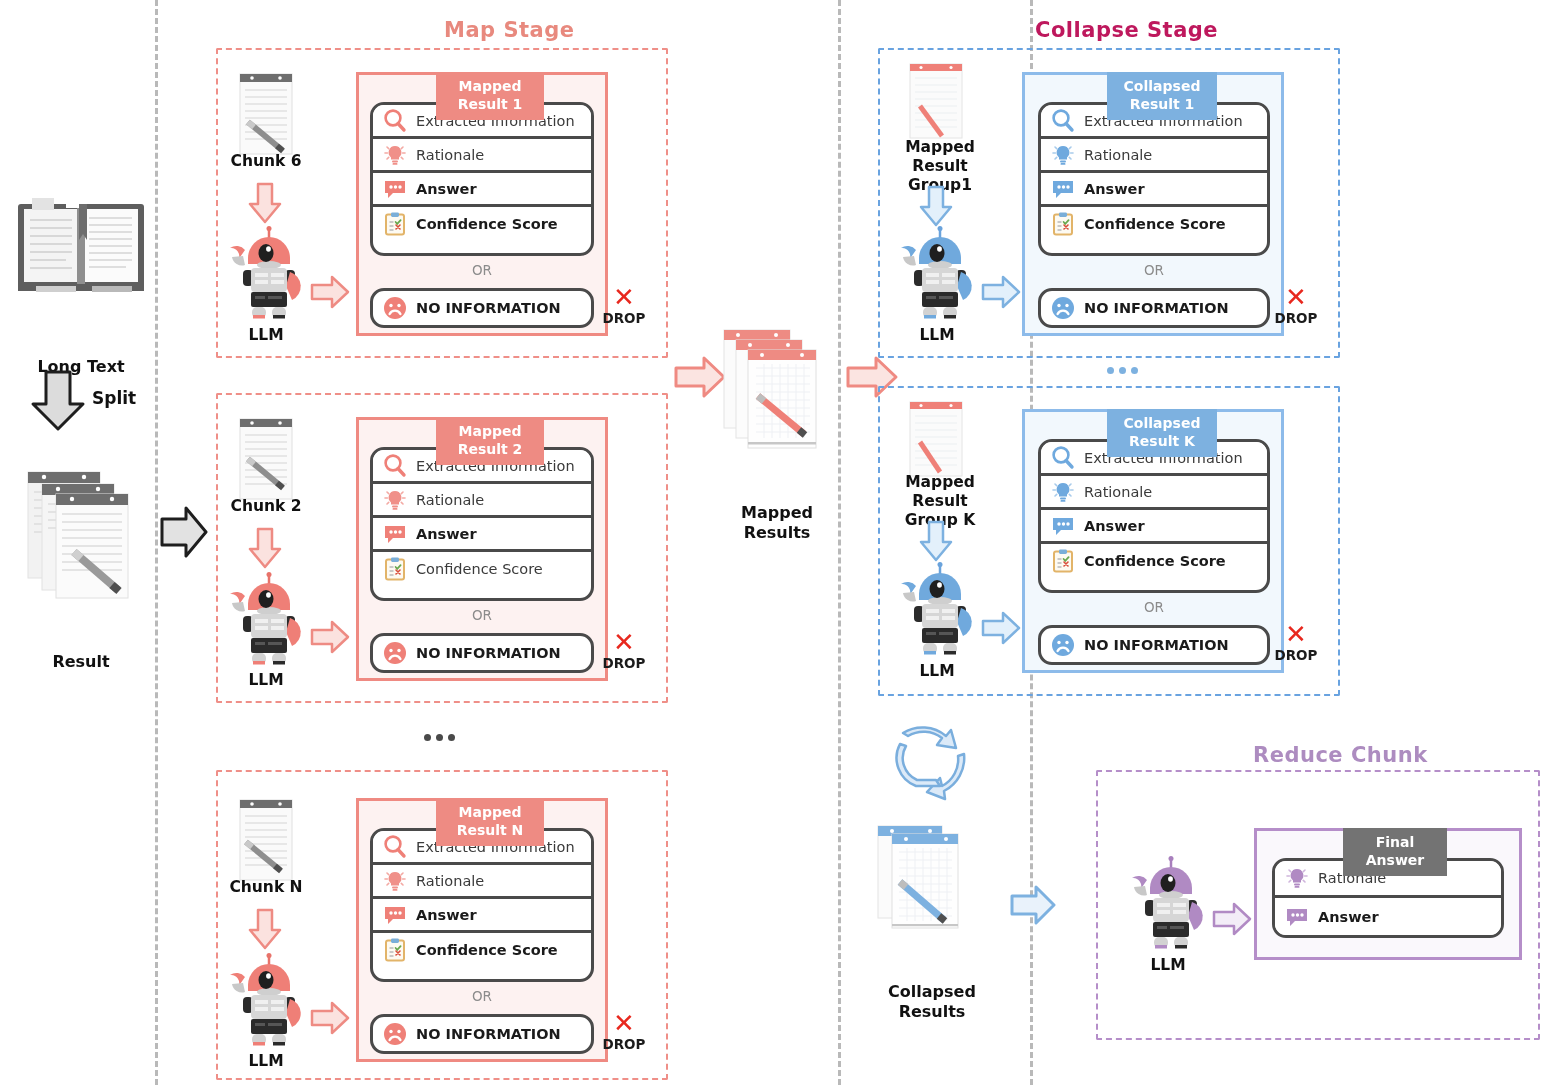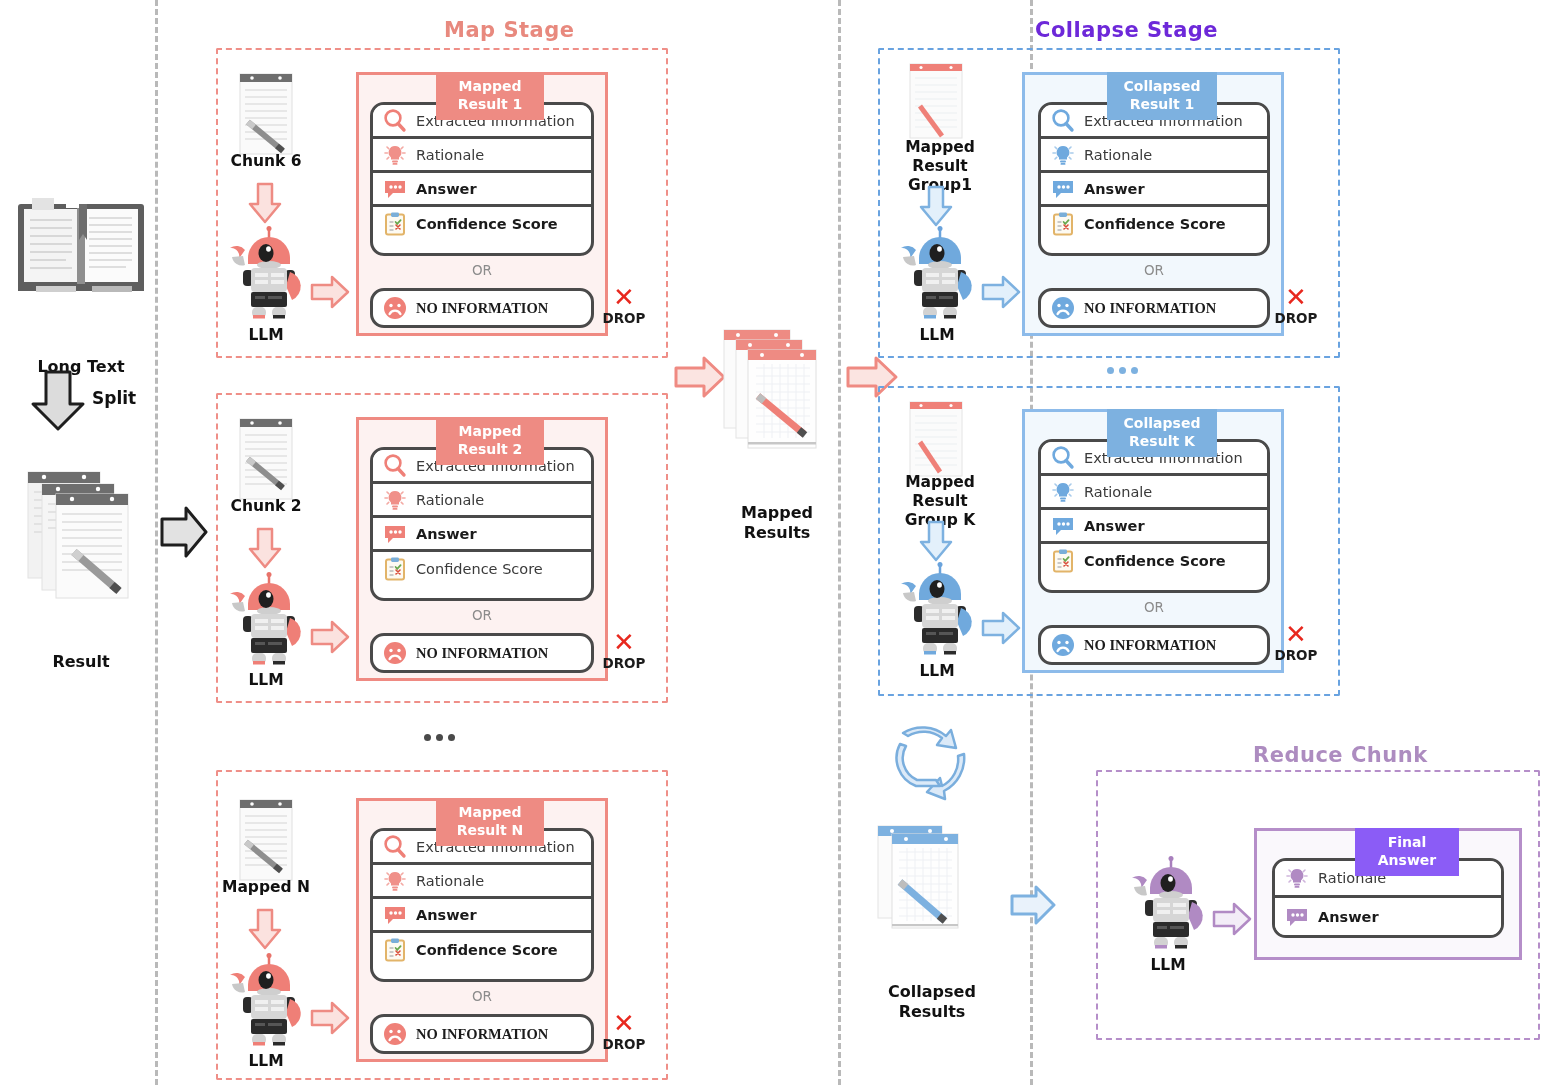--- a/index.html
+++ b/index.html
@@ -22,21 +22,21 @@
   
   .stage-title {
     position:absolute;
     font-family:"DejaVu Sans", sans-serif;
     font-size:21px; font-weight:bold;
     letter-spacing:.5px;
     white-space:nowrap;
     text-align:center;
   }
   .title-map { color:#e8897e; }
-  .title-collapse { color:#6d28d9; }
+  .title-collapse { color:#be185d; }
   .title-reduce { color:#ad8cc0; }
 
   
   .stage-box { position:absolute; border-radius:2px; }
   .box-map { border:2px dashed #ef8f88; }
   .box-collapse { border:2px dashed #69a3e0; }
   .box-reduce { border:2px dashed #b58ec9; }
 
   
   .panel { position:absolute; }
@@ -50,21 +50,21 @@
     color:#ffffff;
     font-size:14px; font-weight:bold;
     line-height:1.25;
     text-align:center;
     padding:6px 10px 7px 10px;
     white-space:pre-line;
     z-index:6;
   }
   .tag-map { background:#ee8b83; }
   .tag-collapse { background:#7db1e0; }
-  .tag-reduce { background:#8b5cf6;margin-left:12px; }
+  .tag-reduce { background:#737373; }
 
   
   .fieldbox {
     position:absolute;
     border:3px solid #4a4a4a;
     border-radius:14px;
     background:#ffffff;
     overflow:hidden;
     z-index:3;
   }
@@ -94,21 +94,20 @@
 
   
   .noinfo {
     position:absolute;
     border:3px solid #4a4a4a;
     border-radius:14px;
     background:#fff;
     display:flex; align-items:center;
     padding-left:9px;
     z-index:3;
-    font-family:Liberation Serif, serif;
   }
   .noinfo .field-label { font-size:14.5px; font-weight:bold; }
 
   
   .dropwrap { position:absolute; text-align:center; z-index:4; }
   .dropx { font-size:26px; color:#e8281e; font-weight:bold; line-height:.9; }
   .droptxt { font-size:13.5px; color:#1b1b1b; font-weight:bold; margin-top:1px; }
 
   
   .caption {
@@ -558,21 +557,21 @@
       <line x1="7" y1="60" x2="49" y2="60"></line>
         <line x1="7" y1="67" x2="49" y2="67"></line>
     </g>
     <g>
       <line x1="8" y1="44" x2="42" y2="72" stroke="#8e8e8e" stroke-width="6"></line>
       <line x1="8" y1="44" x2="14" y2="49" stroke="#c9c9c9" stroke-width="6"></line>
       <line x1="37" y1="68" x2="43" y2="73" stroke="#4f4f4f" stroke-width="6"></line>
     </g>
   </svg>
 </div>
-<div class="caption" style="left:206px; top:878px; width:120px;">Mapped N</div>
+<div class="caption" style="left:206px; top:878px; width:120px;">Chunk N</div>
 
 <div class="abs" style="left:248px; top:908px;">
   <svg width="34" height="42" viewBox="0 0 34 42">
     <path d="M10 2 L24 2 L24 22 L32 22 L17 40 L2 22 L10 22 Z" fill="#fbe2df" stroke="#ee8b83" stroke-width="2.5" stroke-linejoin="round"></path>
   </svg>
 </div>
 
 <div class="abs" style="left:226px; top:953px;">
   <svg width="80" height="96" viewBox="0 0 80 96">
     <line x1="43" y1="2" x2="43" y2="14" stroke="#e8736a" stroke-width="2.5"></line>

